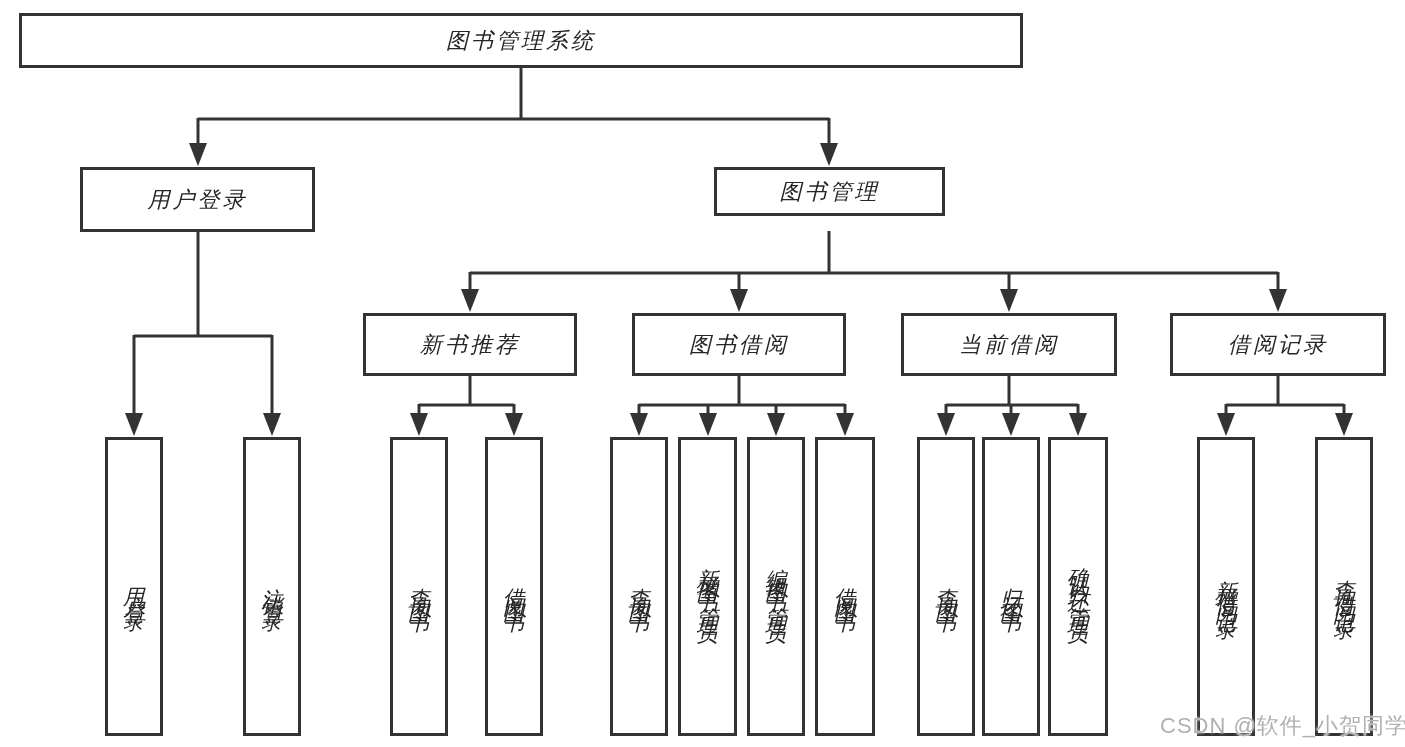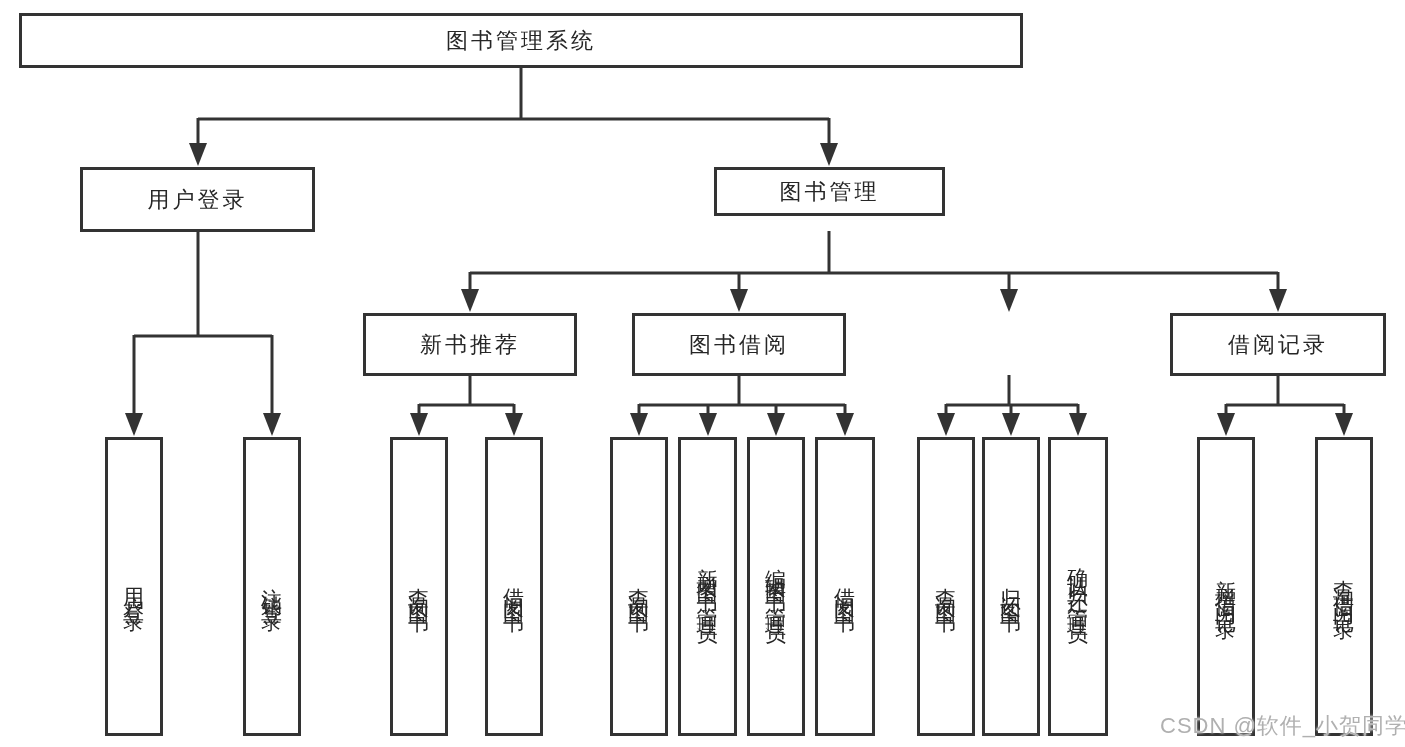--- a/index.html
+++ b/index.html
@@ -23,20 +23,21 @@
     background: #ffffff;
     border: 3px solid #333333;
     color: #262626;
     display: flex;
     align-items: center;
     justify-content: center;
     z-index: 2;
     font-size: 22px;
     letter-spacing: 3px;
     white-space: nowrap;
+    font-style: italic;
   }
   .leaf {
     writing-mode: vertical-rl;
     letter-spacing: 8px;
     font-size: 21px;
     line-height: 1;
     padding: 6px 0;
   }
   #watermark {
     position: absolute;
@@ -144,20 +145,21 @@
     </g>
   </svg>
 
   <div class="node" style="left:19px; top:13px; width:1004px; height:55px;">图书管理系统</div>
 
   <div class="node" style="left:80px; top:167px; width:235px; height:65px;">用户登录</div>
   <div class="node" style="left:714px; top:167px; width:231px; height:49px;">图书管理</div>
 
   <div class="node" style="left:363px; top:313px; width:214px; height:63px;">新书推荐</div>
   <div class="node" style="left:632px; top:313px; width:214px; height:63px;">图书借阅</div>
+  <div class="node" style="left:901px; top:313px; width:216px; height:63px;">当前借阅</div>
   <div class="node" style="left:1170px; top:313px; width:216px; height:63px;">借阅记录</div>
 
   <div class="node leaf" style="left:105px; top:437px; width:58px; height:299px;">用户登录</div>
   <div class="node leaf" style="left:243px; top:437px; width:58px; height:299px;">注销登录</div>
 
   <div class="node leaf" style="left:390px; top:437px; width:58px; height:299px;">查询图书</div>
   <div class="node leaf" style="left:485px; top:437px; width:58px; height:299px;">借阅图书</div>
 
   <div class="node leaf" style="left:610px; top:437px; width:58px; height:299px;">查询图书</div>
   <div class="node leaf" style="left:678px; top:437px; width:59px; height:299px;">新增图书（管理员）</div>

